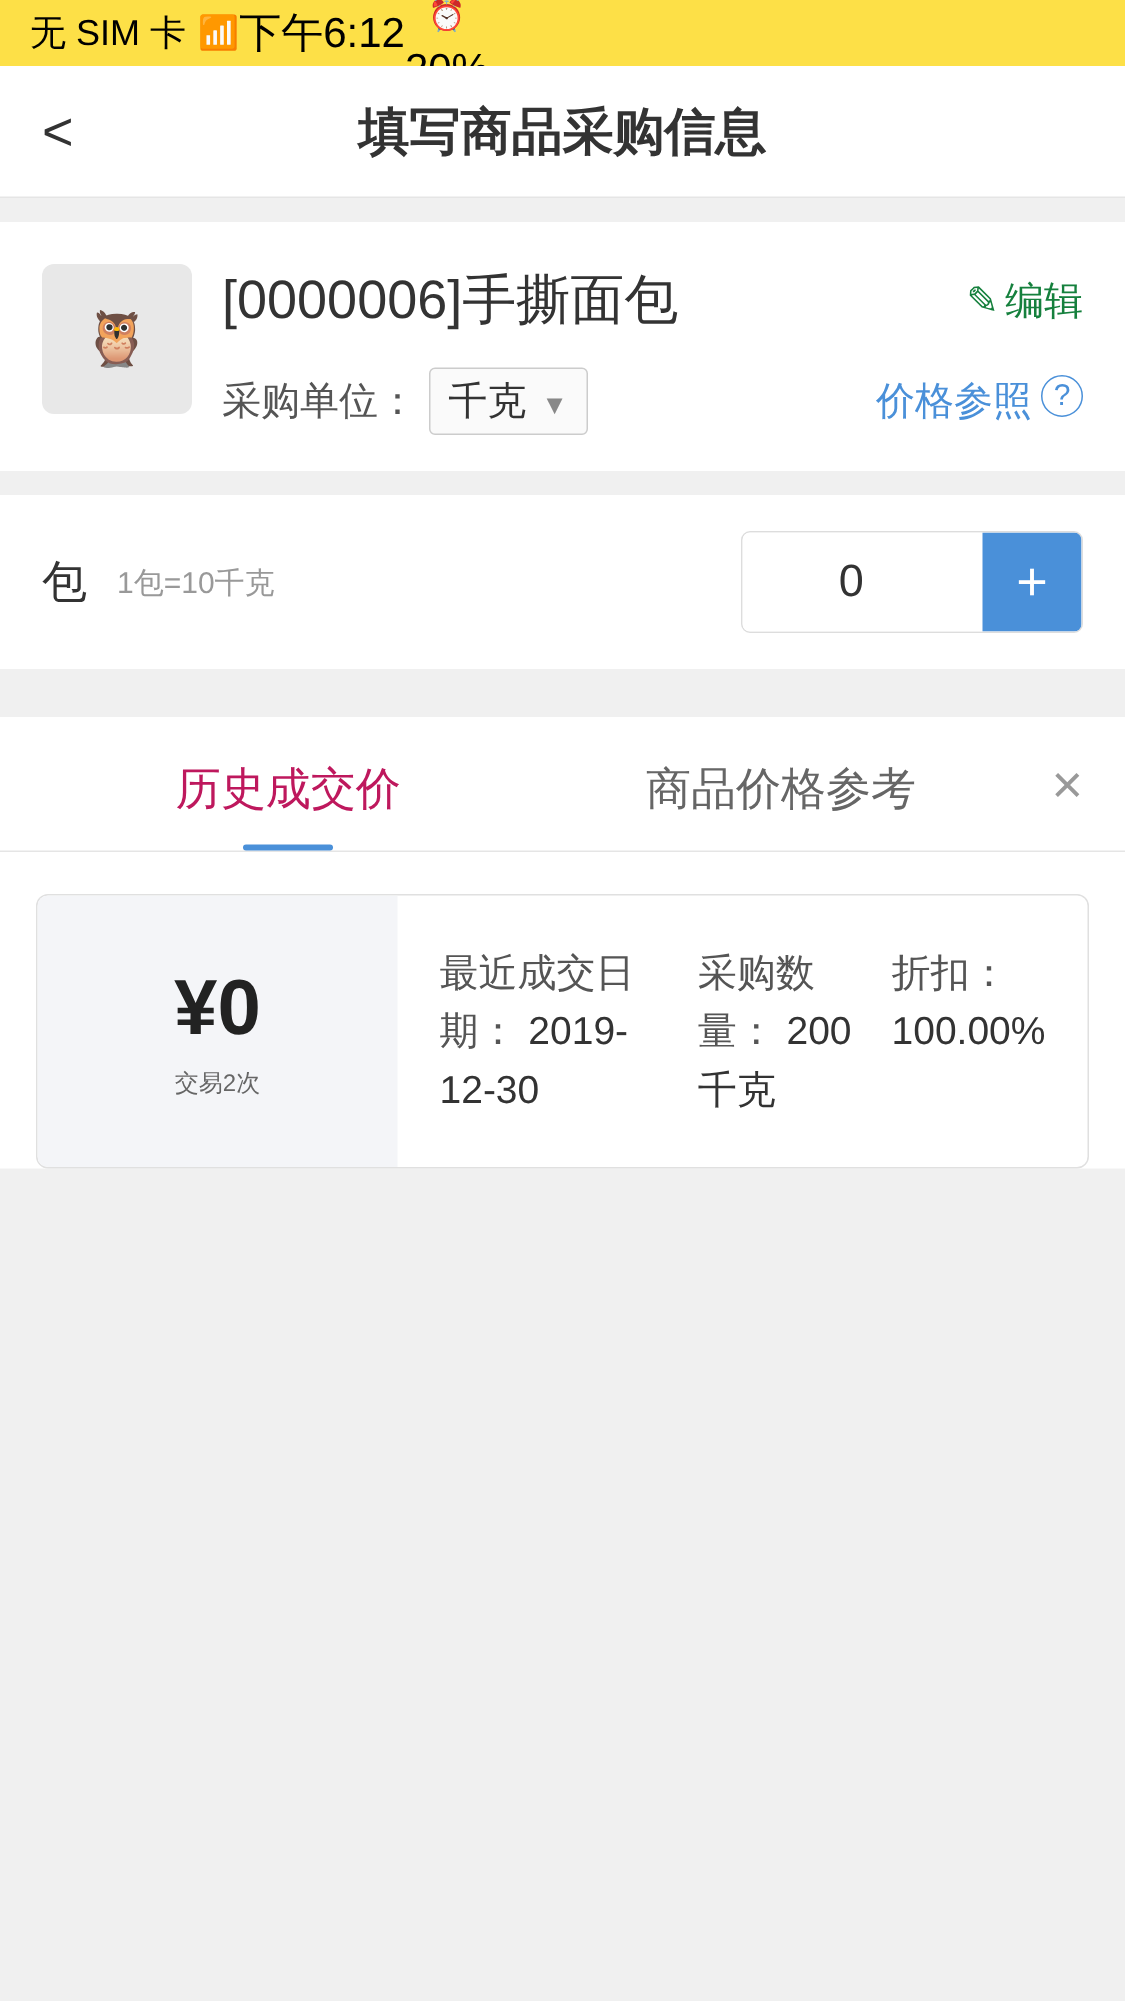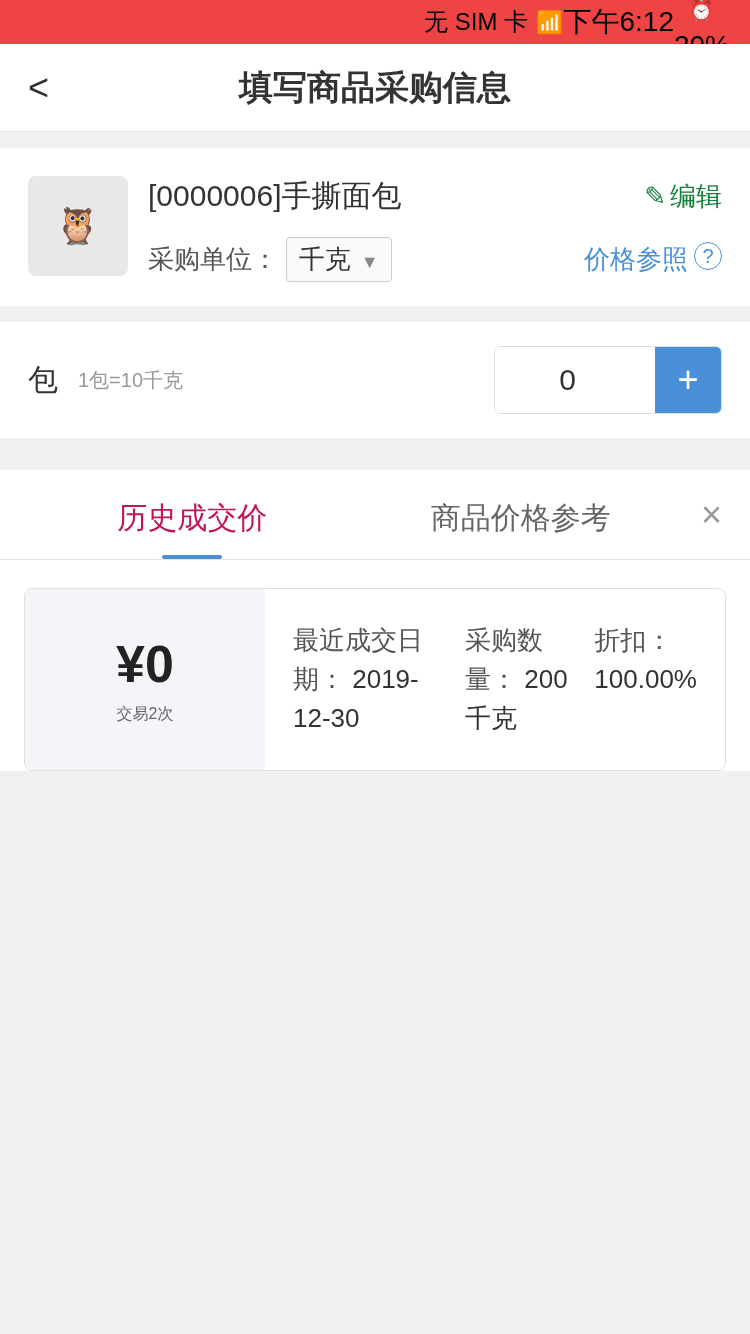--- a/index.html
+++ b/index.html
@@ -9,24 +9,24 @@
       min-height: 1334px;
       font-family: -apple-system, "PingFang SC", "Helvetica Neue", sans-serif;
       background: #f0f0f0;
       font-size: 28px;
     }
 
     
     .status-bar {
       width: 100%;
       height: 44px;
-      background: #ef4444;
-      display: flex;
-      align-items: center;
-      justify-content: flex-end;
+      background: #fde047;
+      display: flex;
+      align-items: center;
+      justify-content: flex-start;
       padding: 12px 20px;
       font-size: 24px;
       font-weight: 500;
     }
     .status-left {
       display: flex;
       align-items: center;
       gap: 8px;
     }
     .status-center {
@@ -125,21 +125,21 @@
     }
     .product-info {
       flex: 1;
     }
     .product-name-row {
       display: flex;
       justify-content: space-between;
       align-items: center;
     }
     .product-name {
-      font-size: 30px;
+      font-size: 36px;
       color: #333;
       font-weight: 500;
     }
     .edit-btn {
       color: #15803d;
       font-size: 26px;
       display: flex;
       align-items: center;
       gap: 4px;
       cursor: pointer;

